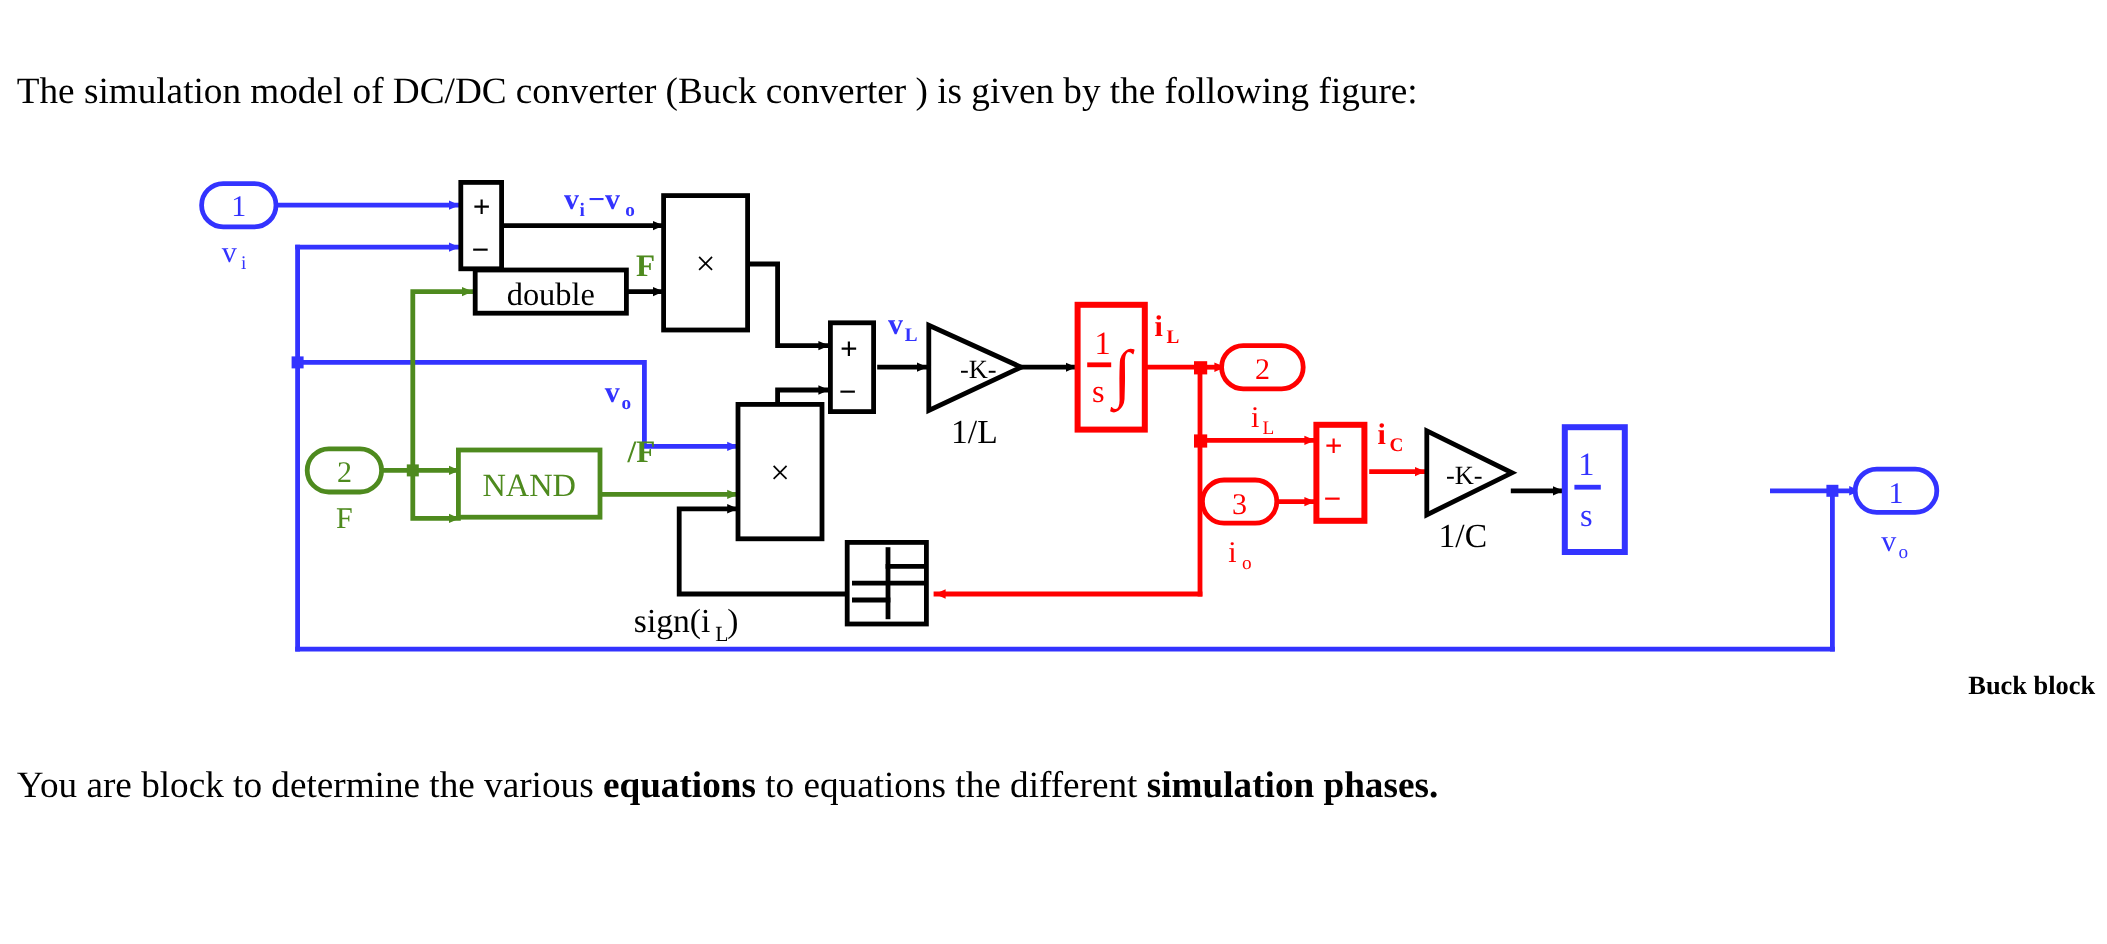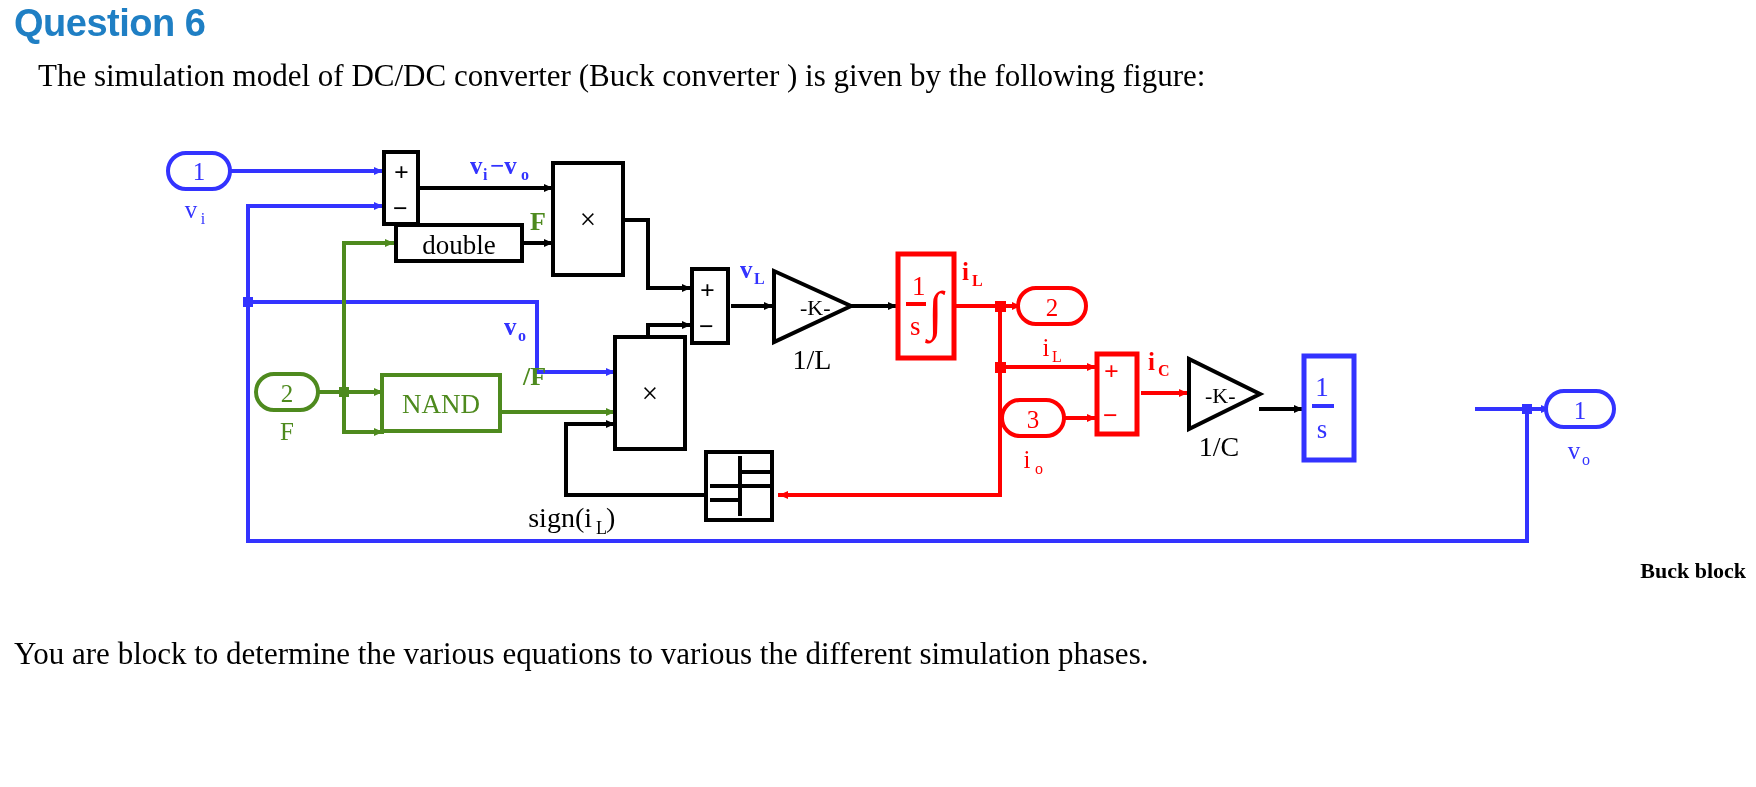--- a/index.html
+++ b/index.html
@@ -18,28 +18,27 @@
     position:absolute;left:14px;top:2px;
     font-family:"Liberation Sans", sans-serif;
     font-weight:bold;font-size:38px;
     color:#1f7fc4;letter-spacing:-0.5px;
     white-space:nowrap;
   }
   .q-intro{
     position:absolute;left:14px;top:58px;
     font-size:31px;white-space:nowrap;
     font-family:"Liberation Serif", serif;
-    margin-left:24px;
   }
   .q-outro{
     position:absolute;left:14px;top:636px;
     font-size:31px;white-space:nowrap;
     font-family:"Liberation Serif", serif;
   }
-  .q-outro b{font-weight:normal;margin-top:28px;}
+  .q-outro b{font-weight:bold;margin-top:28px;}
 
   .fig{position:absolute;left:0;top:130px;width:1756px;height:500px;}
   .fig svg{display:block;}
 
   .caption{
     position:absolute;left:0;top:558px;width:1756px;
     text-align:right;
     font-size:22px;font-weight:bold;
     font-family:"Liberation Serif", serif;
     pointer-events:none;
@@ -47,21 +46,20 @@
   .caption span{position:relative;left:-10px;}
 
   
   text{font-family:"Liberation Serif", serif;}
 </style>
 </head>
 <body>
 
 <div id="page">
 
-  <div class="q-title">Question 6</div>
   <div class="q-intro">The simulation model of DC/DC converter (Buck converter ) is given by the following figure:</div>
 
   <div class="fig">
   <svg width="1756" height="500" viewBox="0 0 1756 500" xmlns="http://www.w3.org/2000/svg">
     <defs>
       <marker id="ab" markerWidth="9" markerHeight="9" refX="8" refY="4.5" orient="auto" markerUnits="userSpaceOnUse">
         <path d="M0,0.6 L9,4.5 L0,8.4 Z" fill="#000"></path>
       </marker>
       <marker id="abl" markerWidth="9" markerHeight="9" refX="8" refY="4.5" orient="auto" markerUnits="userSpaceOnUse">
         <path d="M0,0.6 L9,4.5 L0,8.4 Z" fill="#3333ff"></path>
@@ -239,15 +237,15 @@
 
     <text x="1148" y="240" font-size="25" fill="#ff0000" font-weight="bold">i</text>
     <text x="1158" y="246" font-size="16" fill="#ff0000" font-weight="bold">C</text>
   </svg>
   </div>
 
   <div class="caption">
     <span>Buck block</span>
   </div>
 
-  <div class="q-outro"><span>You are block to determine the various </span><b>equations</b><span> to various the different </span><b>simulation phases.</b></div>
+  <div class="q-outro"><span>You are block to determine the various </span><b>equations</b><span> to equations the different </span><b>simulation phases.</b></div>
 
 </div>
 
 </body></html>

